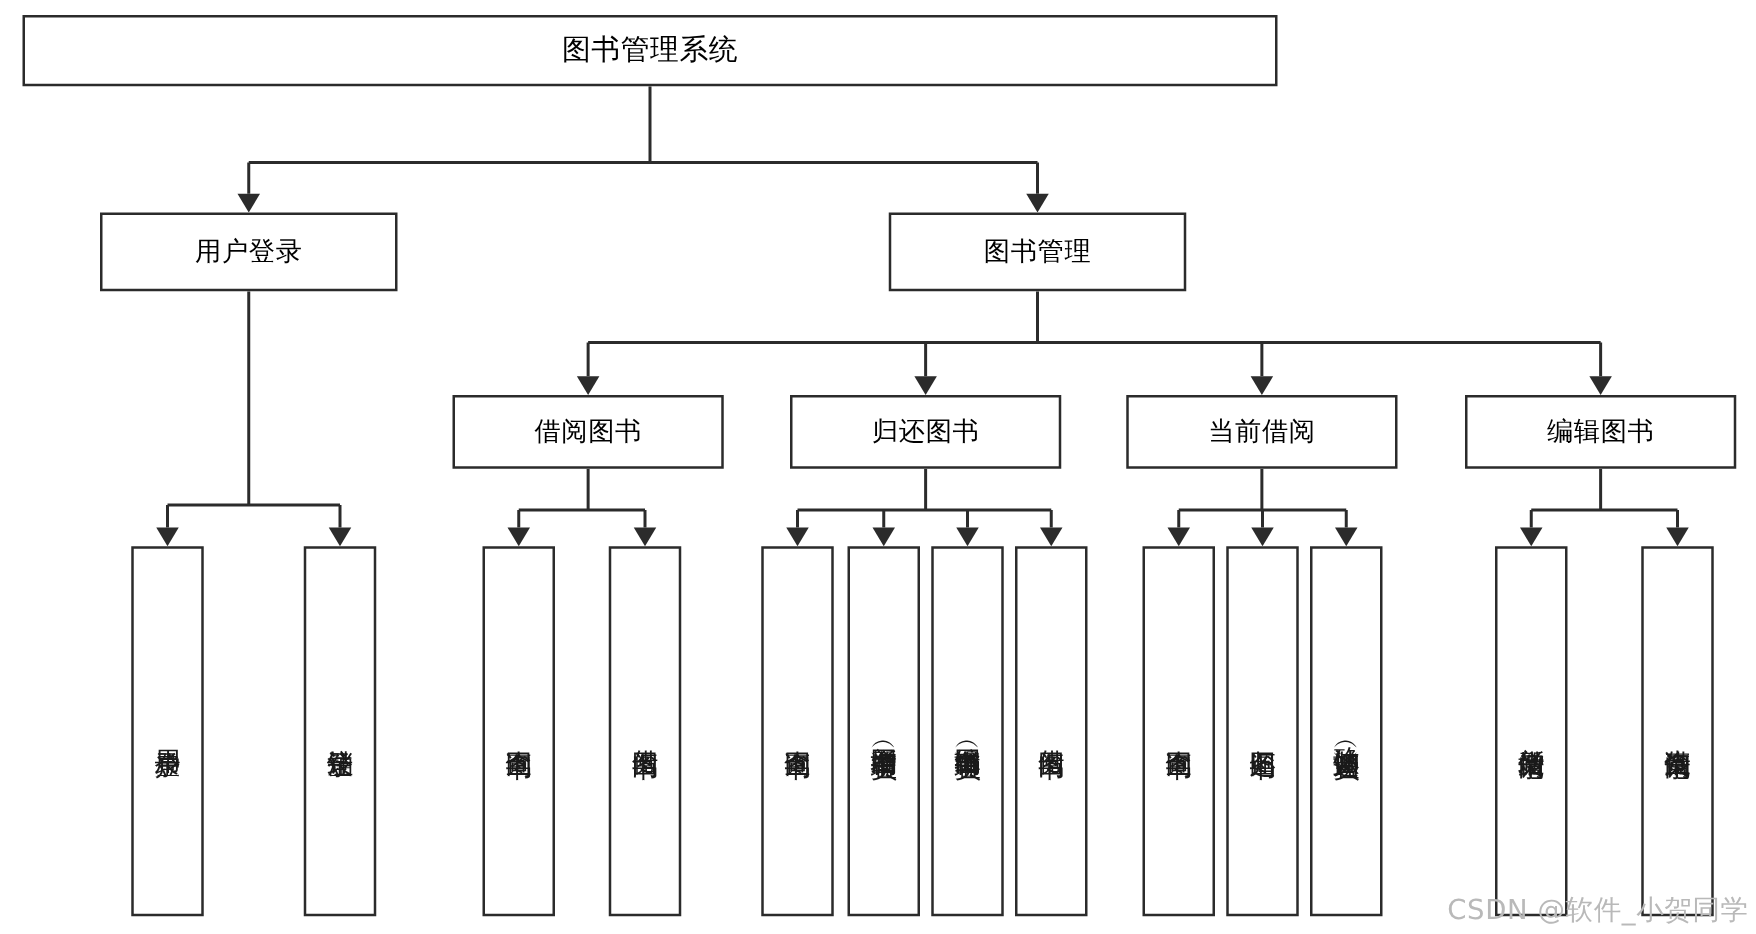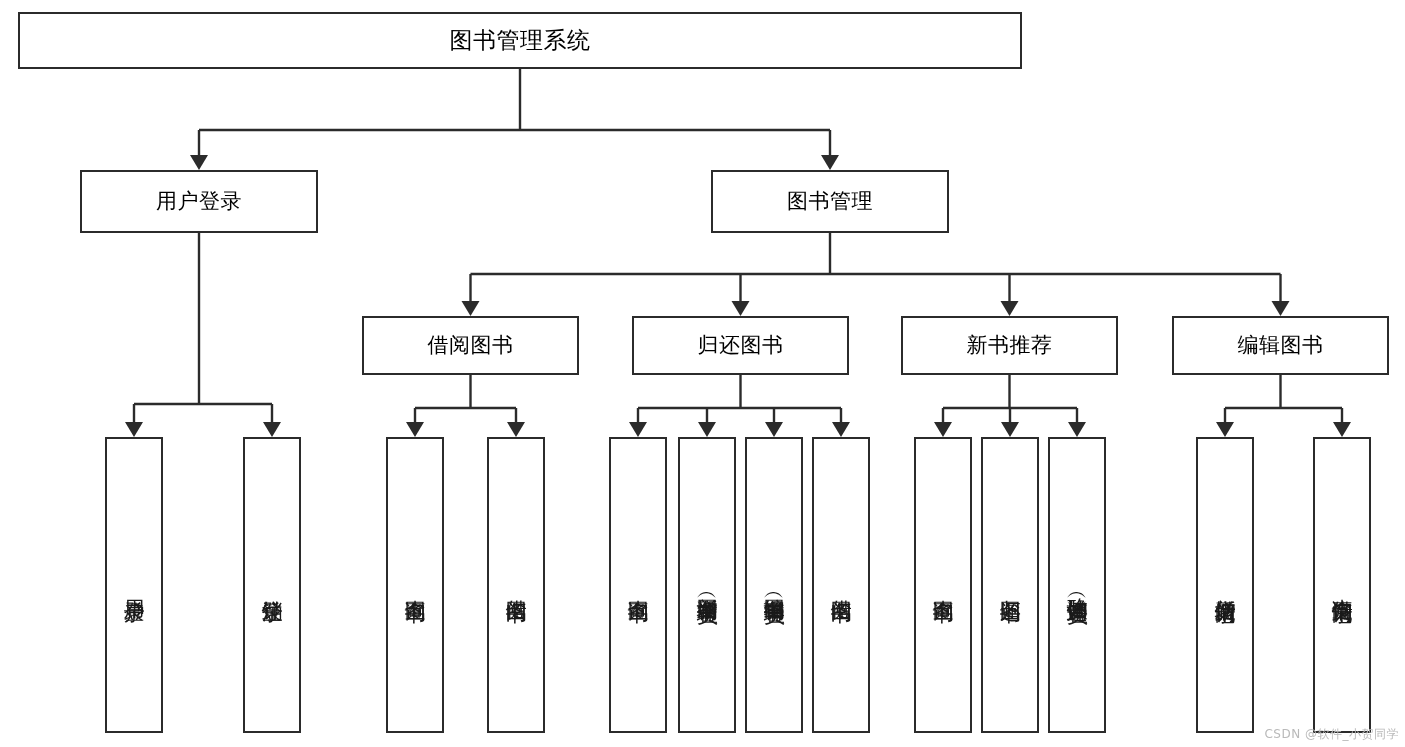--- a/index.html
+++ b/index.html
@@ -66,21 +66,21 @@
     stroke-width: 2.4;
     fill: none;
   }
   .arrow-head {
     fill: #2b2b2b;
   }
   .watermark {
     position: absolute;
     right: 6px;
     bottom: 4px;
-    font-size: 12px;
+    font-size: 22px;
     color: #b9b9b9;
     white-space: nowrap;
     letter-spacing: 0.5px;
   }
 </style>
 </head>
 <body>
 
 <div id="diagram-root">
   <svg class="connectors" viewBox="0 0 1405 747" preserveAspectRatio="none" id="connector-svg">
@@ -147,21 +147,21 @@
       <div class="node-box" style="left: 711px; top: 170px; width: 238px; height: 63px; align-items: center;">
         <span class="node-label-h">图书管理</span>
       </div>
       <div class="node-box" style="left: 362px; top: 316px; width: 217px; height: 59px;">
         <span class="node-label-h">借阅图书</span>
       </div>
       <div class="node-box" style="left: 632px; top: 316px; width: 217px; height: 59px;">
         <span class="node-label-h">归还图书</span>
       </div>
       <div class="node-box" style="left: 901px; top: 316px; width: 217px; height: 59px;">
-        <span class="node-label-h">新书推荐</span>
+        <span class="node-label-h">当前借阅</span>
       </div>
       <div class="node-box" style="left: 1172px; top: 316px; width: 217px; height: 59px;">
         <span class="node-label-h">编辑图书</span>
       </div>
       <div class="node-box" style="left: 105px; top: 437px; width: 58px; height: 296px;">
         <span class="node-label-v">用户登录</span>
       </div>
       <div class="node-box" style="left: 243px; top: 437px; width: 58px; height: 296px;">
         <span class="node-label-v">注销登录</span>
       </div>

